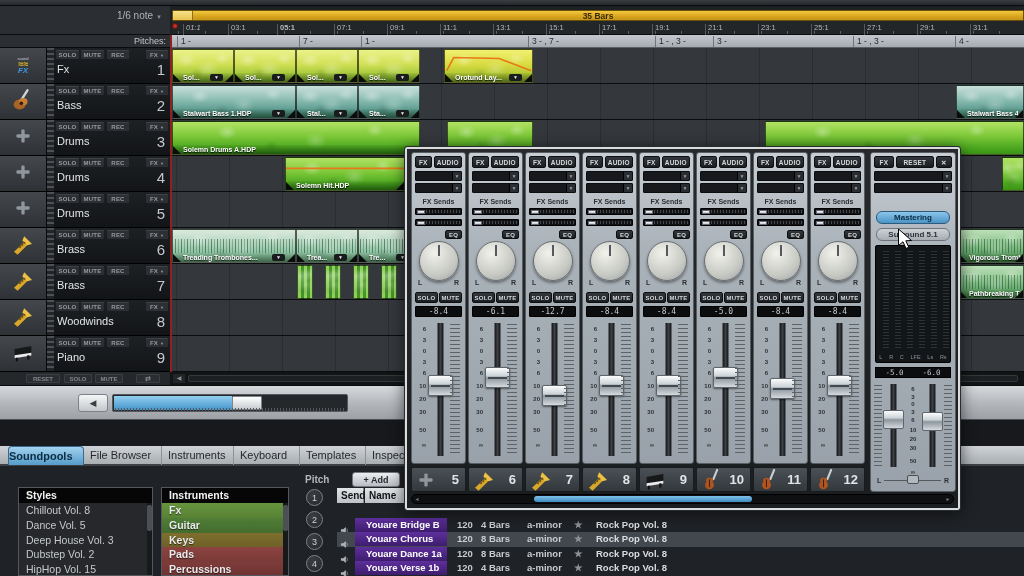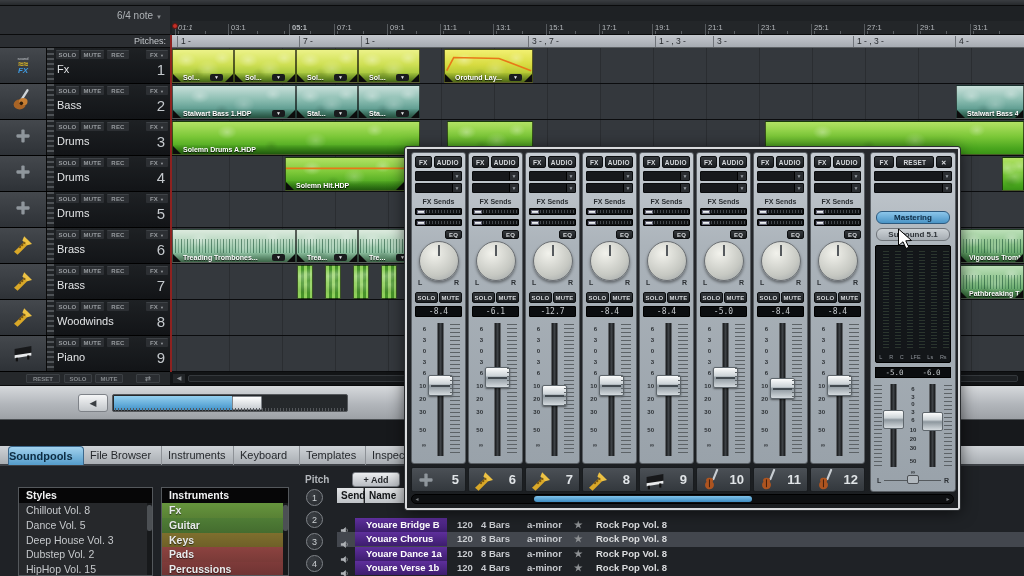--- a/index.html
+++ b/index.html
@@ -149,29 +149,33 @@
 </style>
 </head>
 <body>
 
 <div id="screen">
 
   <div class="abs" id="topstrip"></div>
 
   <div class="abs" id="hdr-left">
     <div id="note-dd">
-      <span>6/4 note</span><span class="arr">▼</span>
+      <span>1/6 note</span><span class="arr">▼</span>
     </div>
   </div>
 
   <div class="abs" id="ruler-zone">
+    <div id="yellowbar">
+      <div class="cap"></div>
+      <div class="lbl">35 Bars</div>
+    </div>
     <div id="ruler">
-        <div class="rtick" style="left: 6px; font-style: italic;">01:1</div>
+        <div class="rtick" style="left: 14px; font-style: italic;">01:1</div>
         <div class="rtick" style="left: 59px;">03:1</div>
-        <div class="rtick" style="left: 120px; font-weight: bold;">05:1</div>
+        <div class="rtick" style="left: 108px; font-weight: bold;">05:1</div>
         <div class="rtick" style="left: 165px;">07:1</div>
         <div class="rtick" style="left: 218px;">09:1</div>
         <div class="rtick" style="left: 271px;">11:1</div>
         <div class="rtick" style="left: 324px;">13:1</div>
         <div class="rtick" style="left: 377px;">15:1</div>
         <div class="rtick" style="left: 430px;">17:1</div>
         <div class="rtick" style="left: 483px;">19:1</div>
         <div class="rtick" style="left: 536px;">21:1</div>
         <div class="rtick" style="left: 589px;">23:1</div>
         <div class="rtick" style="left: 642px;">25:1</div>

